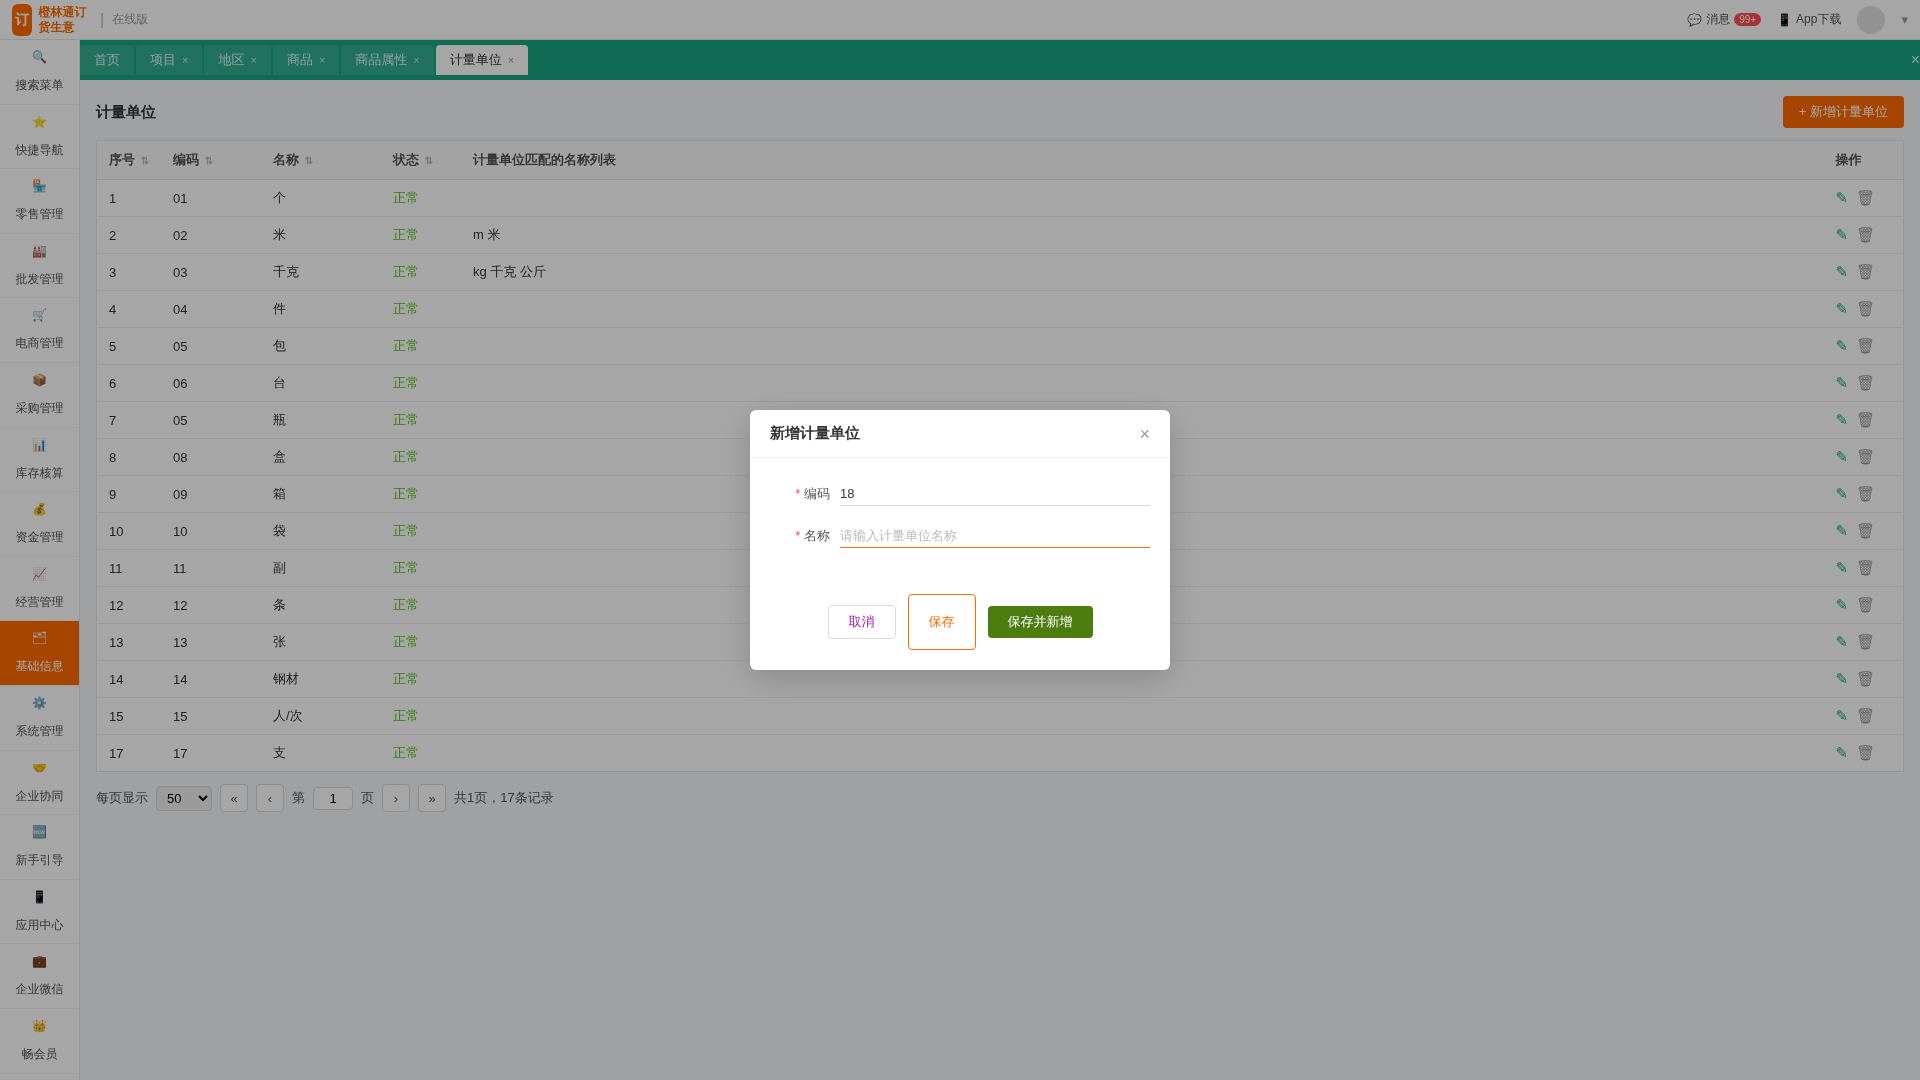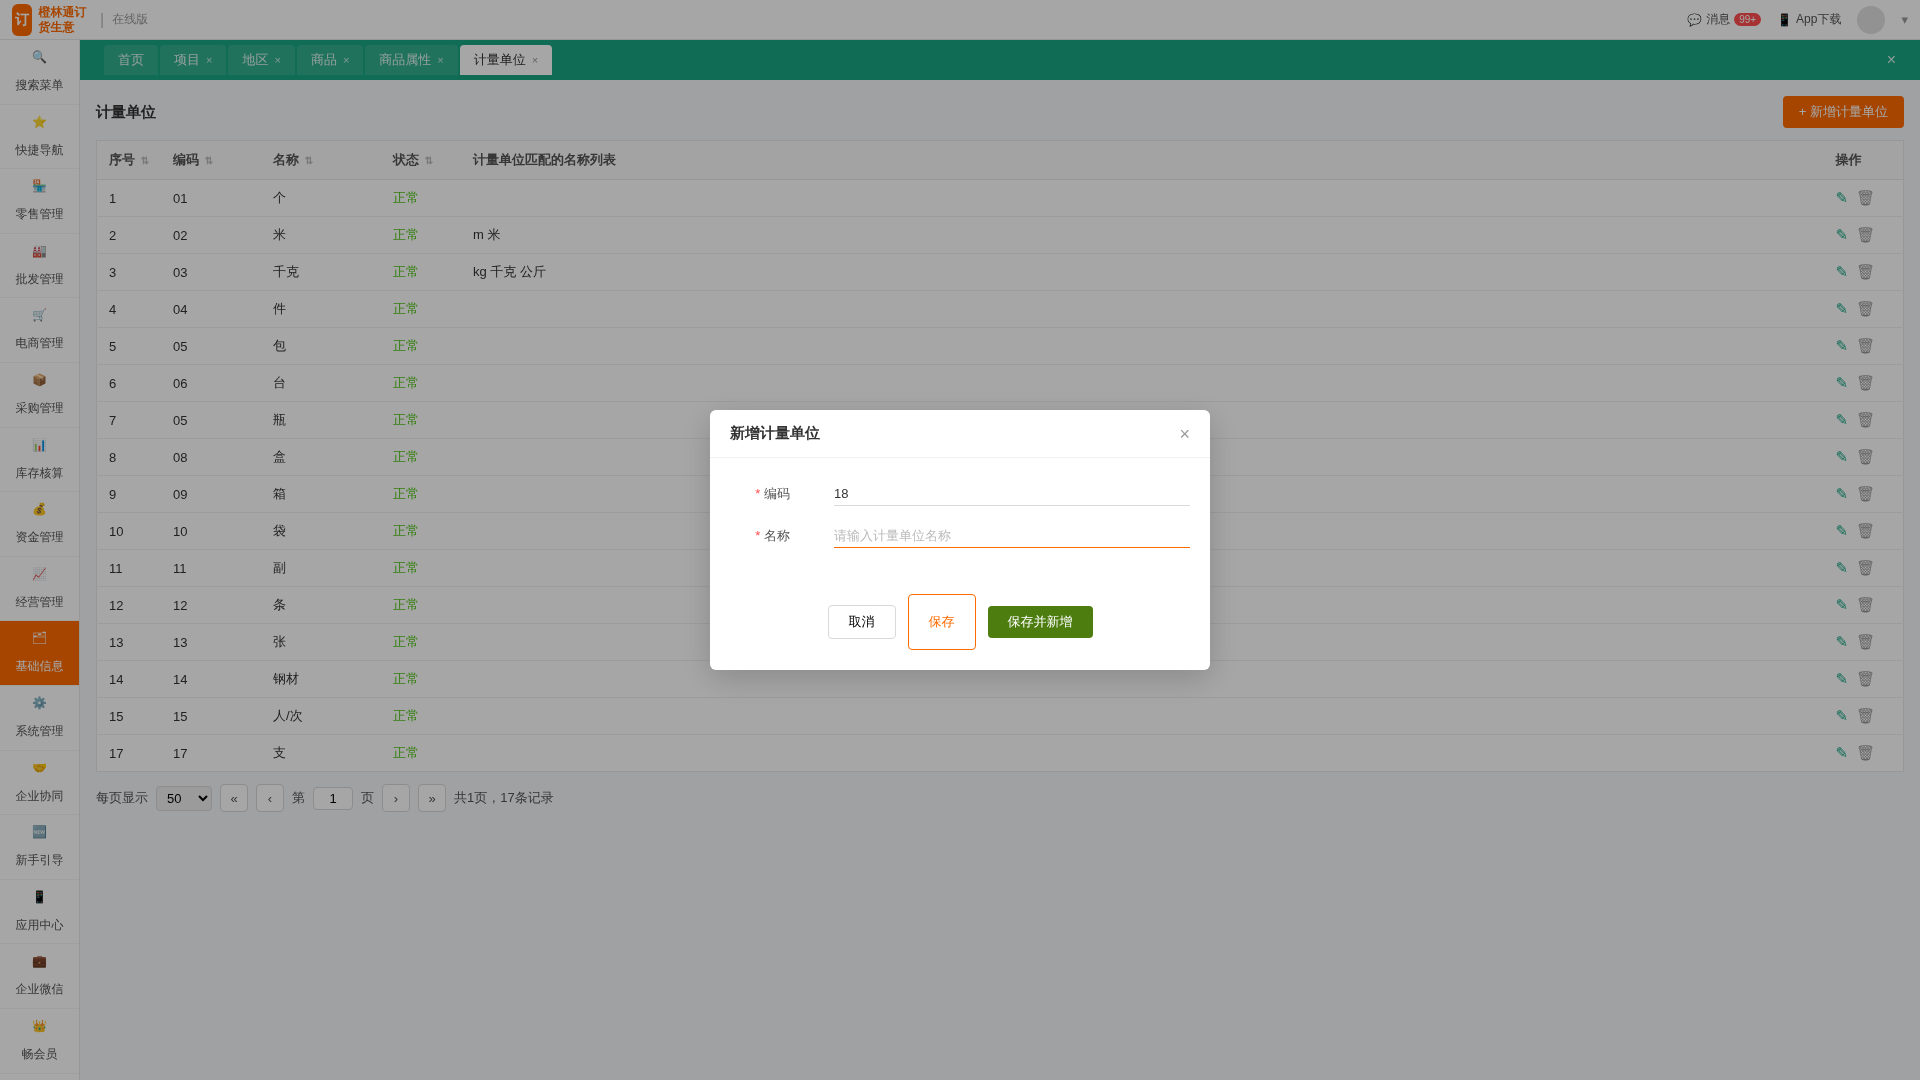--- a/index.html
+++ b/index.html
@@ -25,21 +25,21 @@
     
     .sidebar { width: 80px; background: #fff; border-right: 1px solid #e8e8e8; display: flex; flex-direction: column; flex-shrink: 0; overflow-y: auto; }
     .sidebar-item { padding: 10px 4px; text-align: center; cursor: pointer; color: #555; font-size: 12px; border-bottom: 1px solid #f5f5f5; }
     .sidebar-item.active { background: #ff6b00; color: white; }
     .sidebar-item .sidebar-label { margin-top: 14px; line-height: 1.3; }
 
     
     .content-area { flex: 1; display: flex; flex-direction: column; overflow: hidden; }
 
     
-    .tab-bar { height: 40px; background: #1ba784; display: flex; align-items: center; padding: 0 24px; gap: 2px; flex-shrink: 0; }
+    .tab-bar { height: 40px; background: #1ba784; display: flex; align-items: center; padding: 0 0; gap: 2px; flex-shrink: 0; }
     .tab { display: flex; align-items: center; gap: 6px; padding: 6px 14px; border-radius: 4px 4px 0 0; cursor: pointer; font-size: 13px; color: rgba(255,255,255,0.85); background: rgba(255,255,255,0.1); }
     .tab.active { background: #fff; color: #333; }
     .tab .tab-close { font-size: 11px; color: rgba(255,255,255,0.7); cursor: pointer; }
     .tab.active .tab-close { color: #999; }
     .tab-bar-close { margin-left: auto; color: white; cursor: pointer; font-size: 16px; opacity: 0.8; }
 
     
     .page-content { flex: 1; overflow-y: auto; padding: 16px; background: #f5f7fa; }
 
     
@@ -60,32 +60,32 @@
 
     
     .pagination { display: flex; align-items: center; justify-content: flex-start; padding: 12px 0 4px; gap: 8px; font-size: 13px; color: #555; }
     .pagination select { border: 1px solid #d9d9d9; border-radius: 4px; padding: 3px 6px; font-size: 13px; }
     .pagination-btn { width: 28px; height: 28px; border: 1px solid #d9d9d9; border-radius: 4px; background: #fff; cursor: pointer; display: flex; align-items: center; justify-content: center; font-size: 13px; color: #555; }
     .pagination-btn:disabled { color: #ccc; cursor: not-allowed; }
     .page-input { width: 40px; border: 1px solid #d9d9d9; border-radius: 4px; padding: 3px 6px; text-align: center; font-size: 13px; }
 
     
     .modal-overlay { position: fixed; top: 0; left: 0; width: 1920px; height: 1080px; background: rgba(0,0,0,0.35); display: flex; align-items: center; justify-content: center; z-index: 1000; }
-    .modal { background: #fff; border-radius: 6px; width: 500px; box-shadow: 0 8px 32px rgba(0,0,0,0.18); }
+    .modal { background: #fff; border-radius: 6px; width: 420px; box-shadow: 0 8px 32px rgba(0,0,0,0.18); }
     .modal-header { display: flex; align-items: center; justify-content: space-between; padding: 14px 20px; border-bottom: 1px solid #f0f0f0; }
     .modal-title { font-size: 15px; font-weight: 600; color: #333; }
     .modal-close { cursor: pointer; color: #999; font-size: 18px; line-height: 1; }
     .modal-body { padding: 24px 20px 16px; }
     .form-row { display: flex; align-items: center; margin-bottom: 18px; }
     .form-label { width: 60px; text-align: right; margin-right: 10px; font-size: 13px; color: #555; flex-shrink: 0; }
-    .form-input { flex: 1; border: none; border-bottom: 1px solid #d9d9d9; padding: 4px 0; font-size: 13px; color: #333; outline: none; margin-left: 34px; }
+    .form-input { flex: 1; border: none; border-bottom: 1px solid #d9d9d9; padding: 4px 0; font-size: 13px; color: #333; outline: none; }
     .form-input.active-input { border-bottom: 1px solid #ff6b00; }
     .form-input::placeholder { color: #bbb; }
     .modal-footer { display: flex; align-items: center; justify-content: center; padding: 12px 20px 20px; gap: 12px; }
-    .btn-cancel { border: 1px solid #d9d9d9; background: #fff; color: #000000; padding: 7px 20px; border-radius: 4px; cursor: pointer; font-size: 13px; }
+    .btn-cancel { border: 1px solid #d9d9d9; background: #fff; color: #a21caf; padding: 7px 20px; border-radius: 4px; cursor: pointer; font-size: 13px; }
     .btn-save { border: none; background: #fff; border: 1px solid #ff6b00; color: #ff6b00; padding: 18px 20px; border-radius: 4px; cursor: pointer; font-size: 13px; }
     .btn-save-new { border: none; background: #4d7c0f; color: #fff; padding: 7px 20px; border-radius: 4px; cursor: pointer; font-size: 13px; }
 
     .col-seq { width: 60px; }
     .col-code { width: 100px; }
     .col-name { width: 120px; }
     .col-status { width: 80px; }
     .col-match { }
     .col-op { width: 80px; text-align: right; }
   </style>

